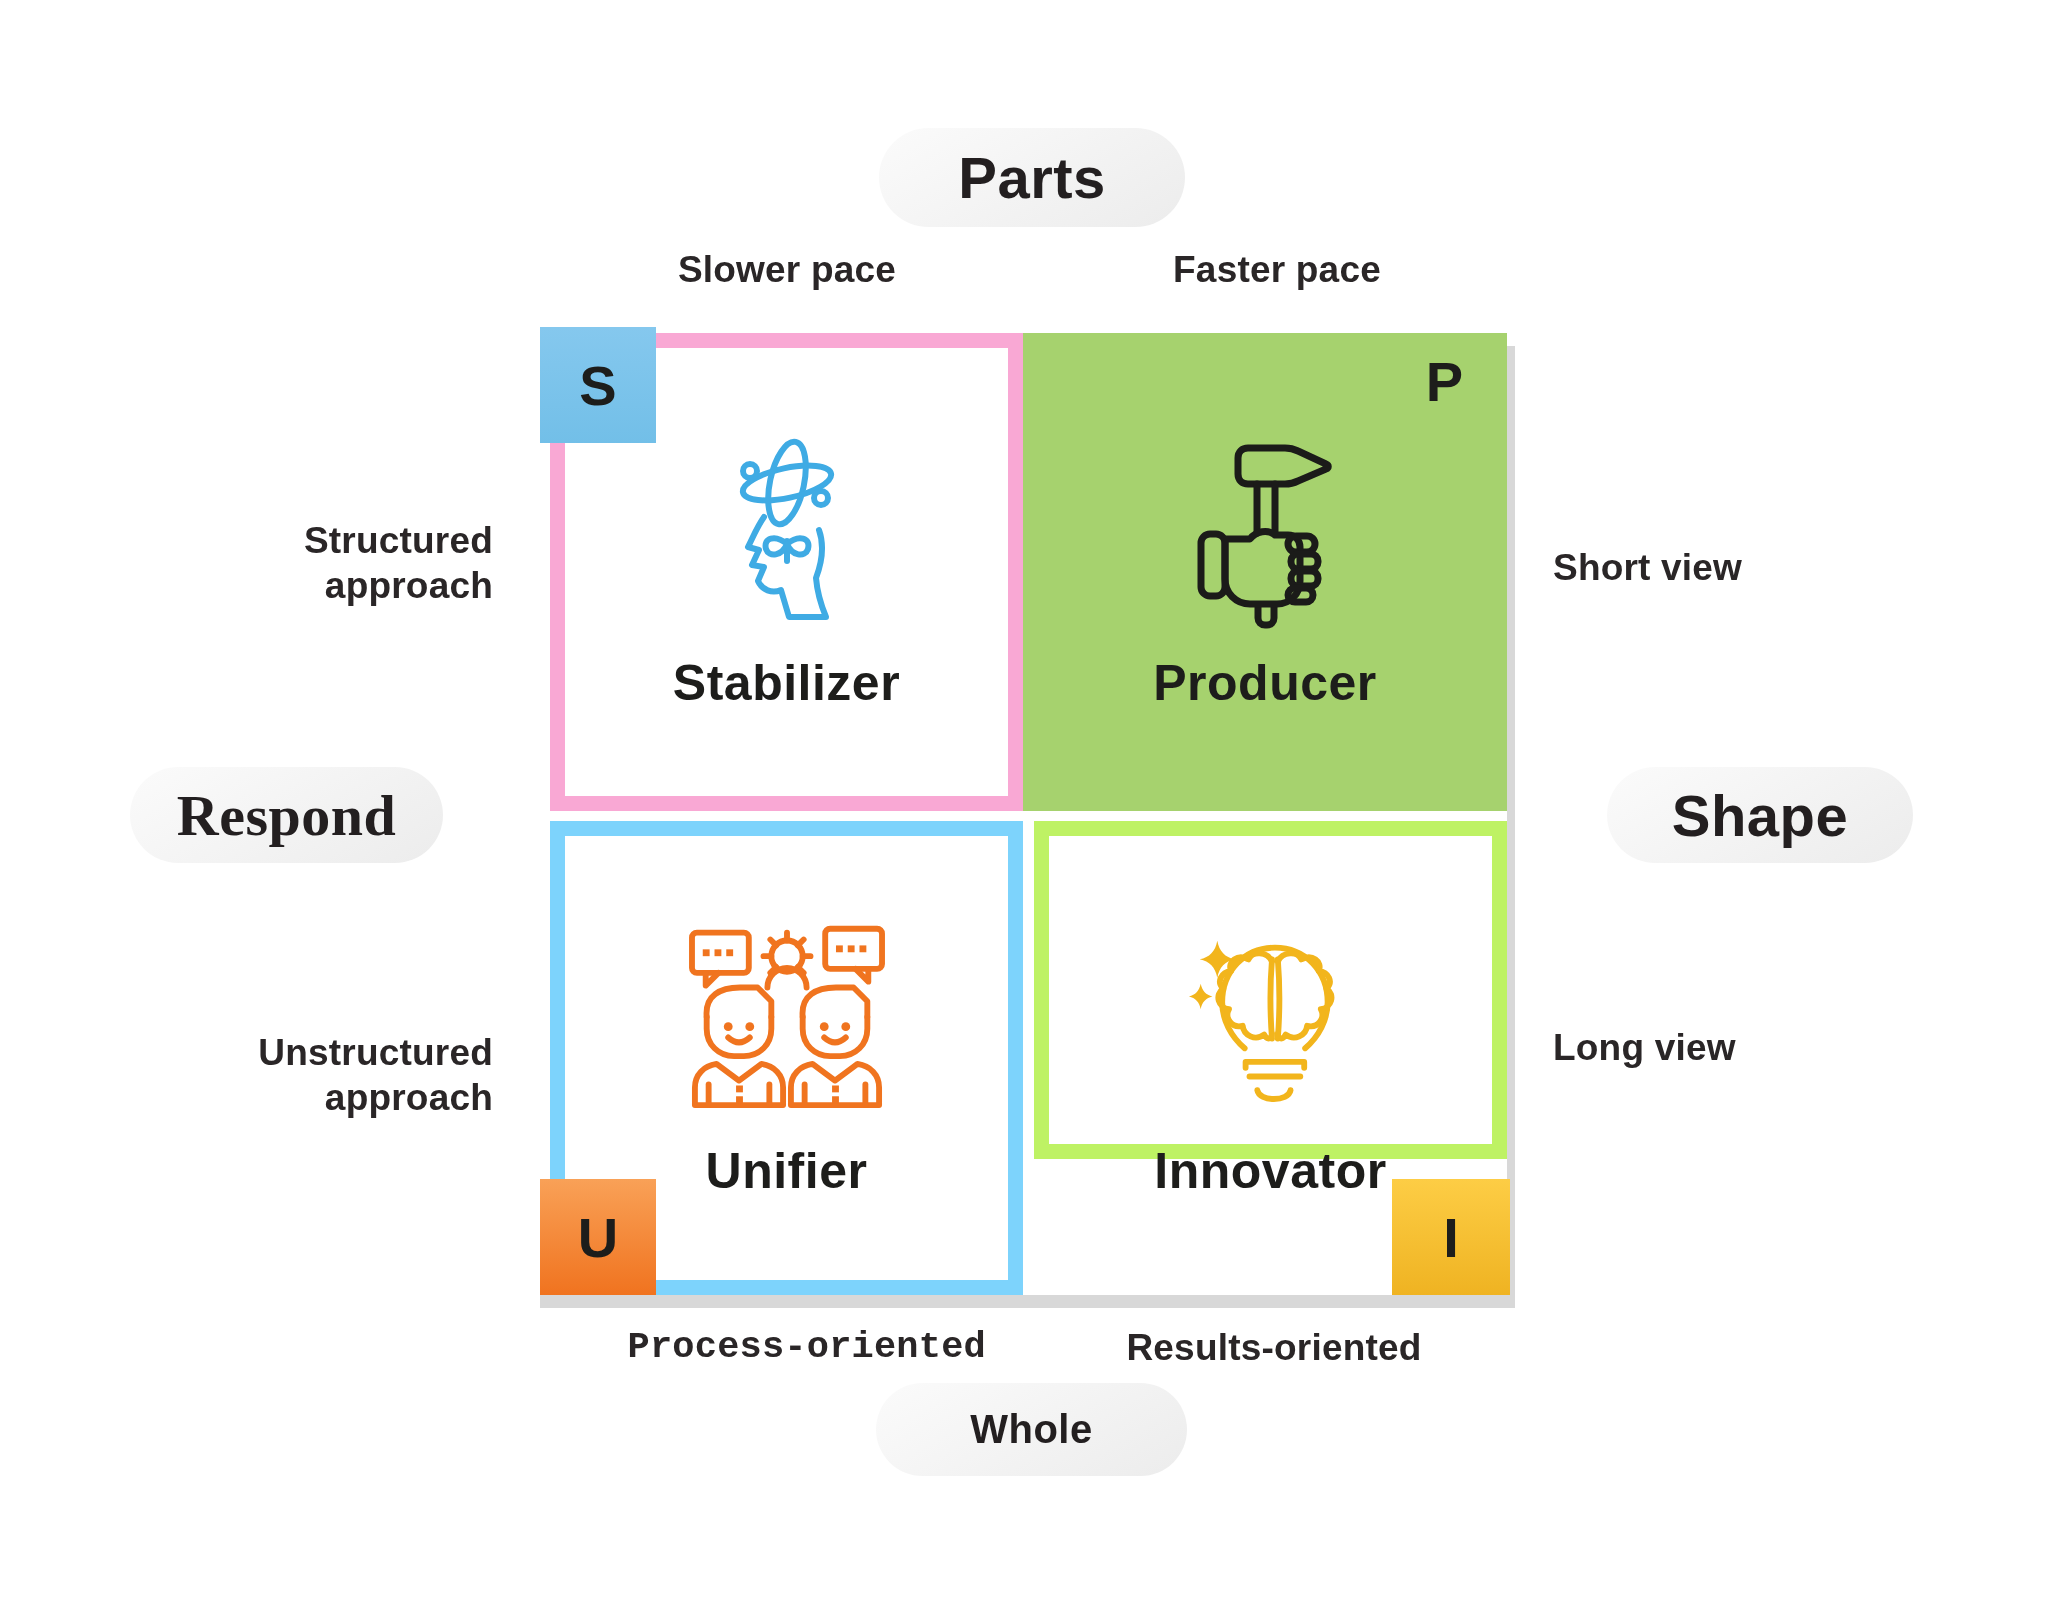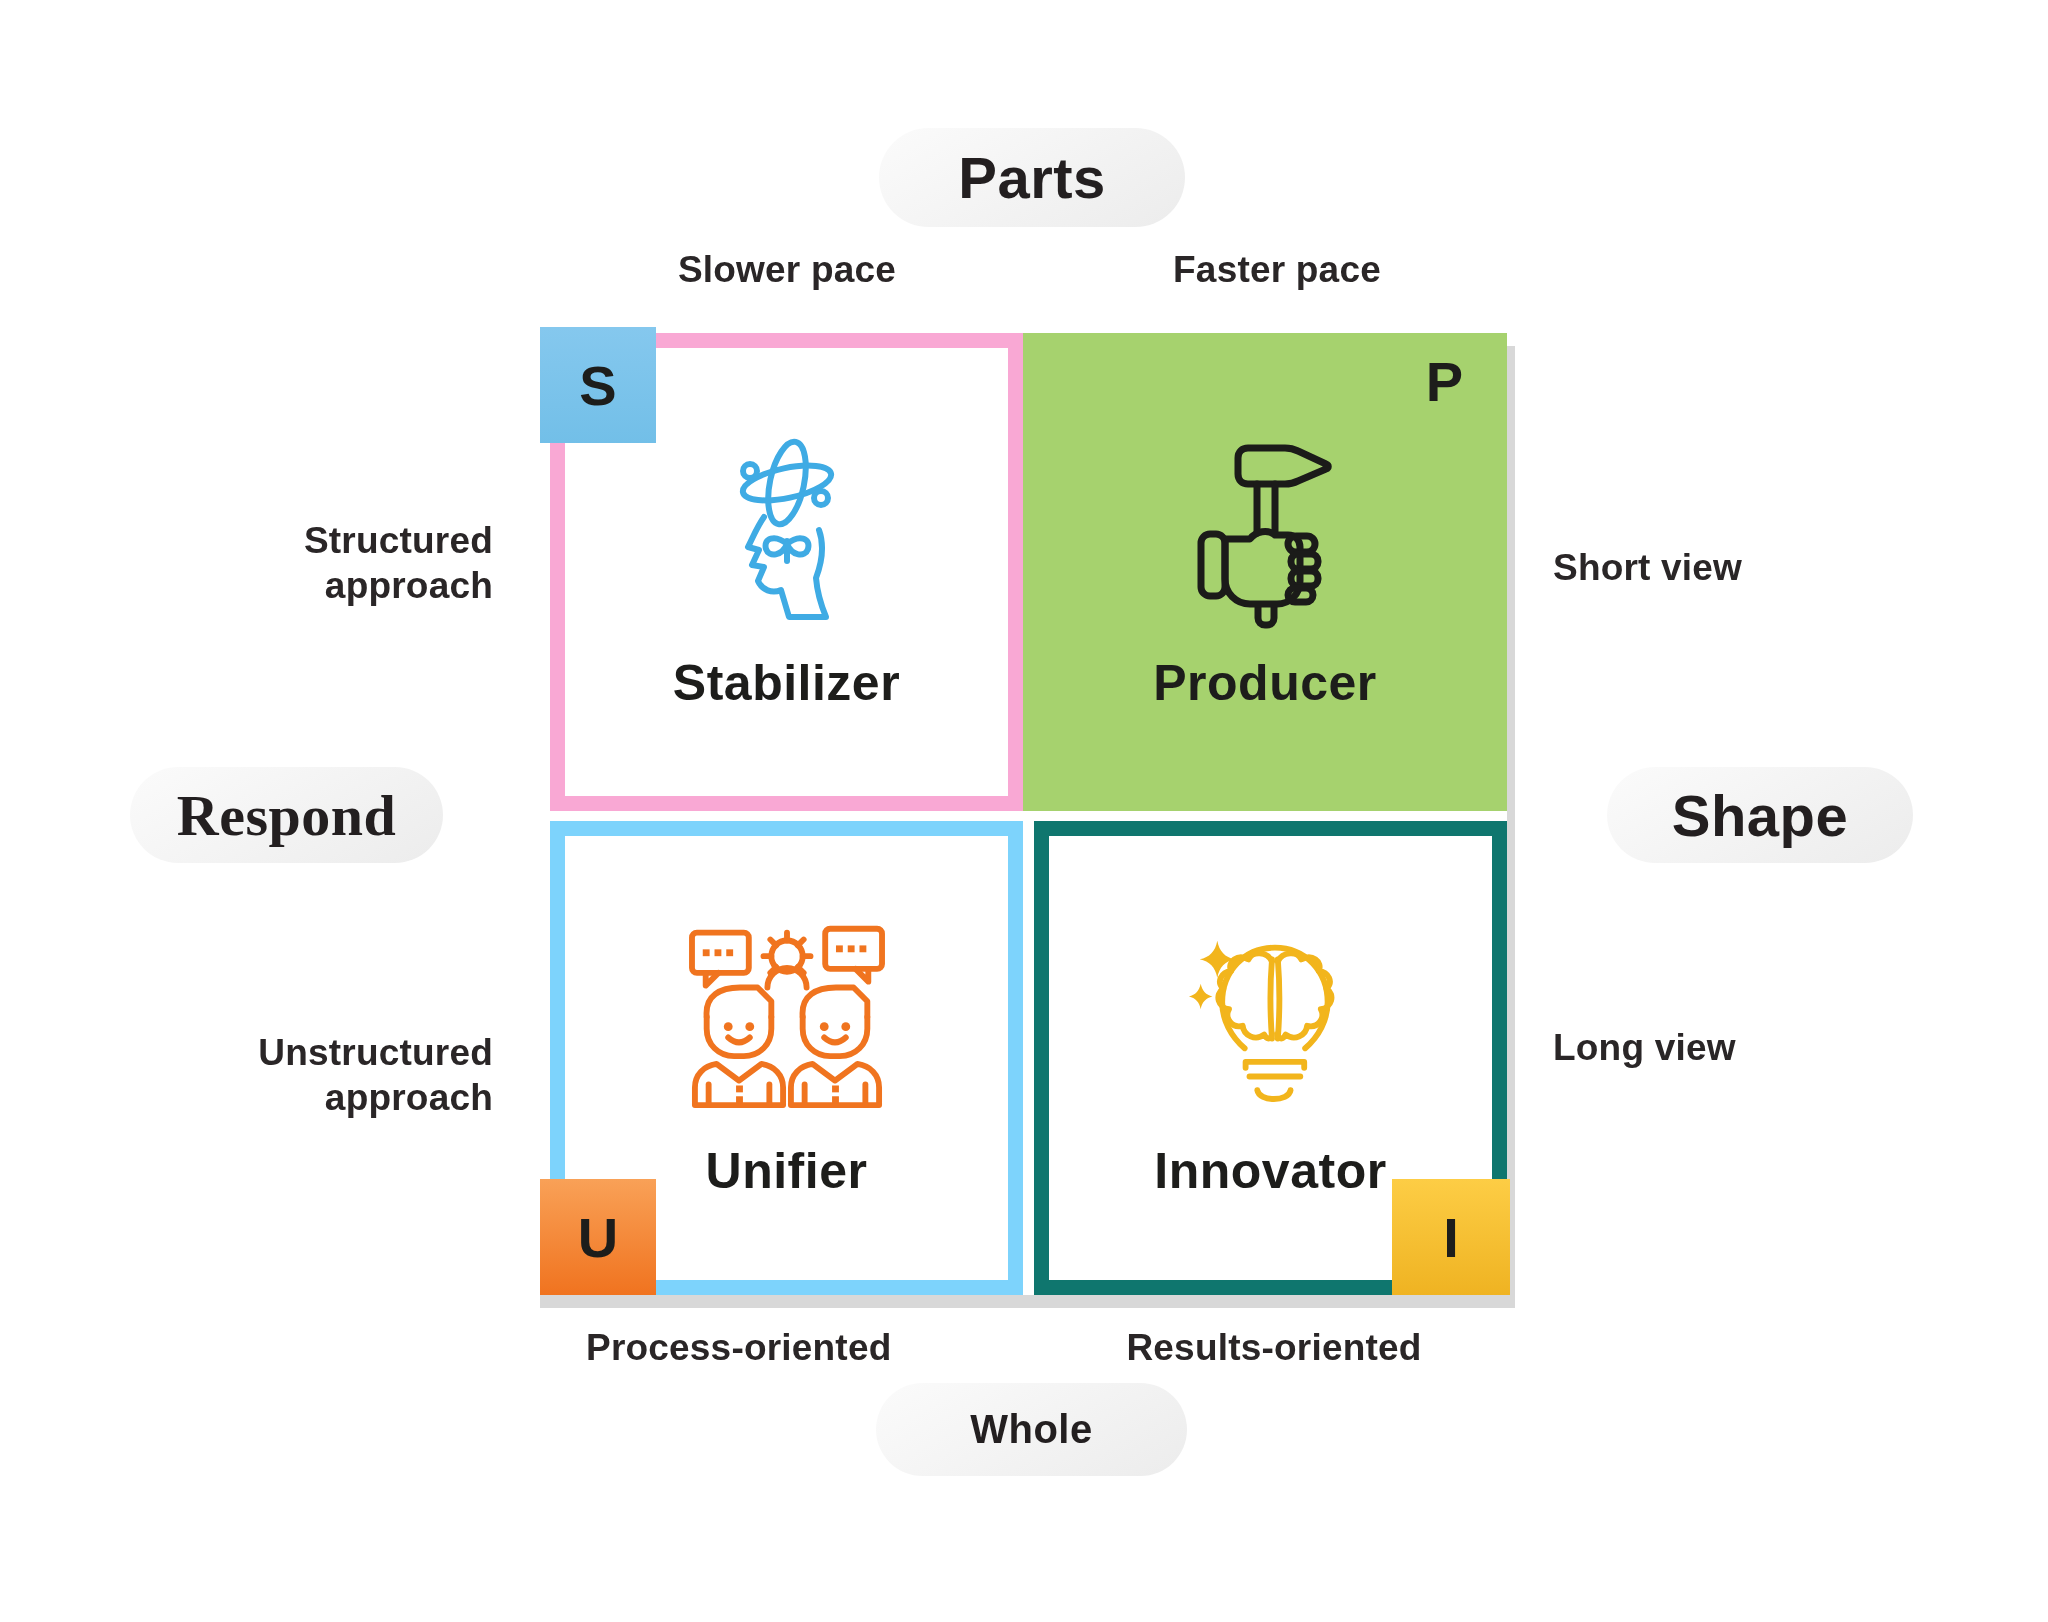--- a/index.html
+++ b/index.html
@@ -28,33 +28,33 @@
     position:absolute;
     font-size:37px;font-weight:700;color:#2a2627;line-height:45px;
     letter-spacing:0.2px;
   }
   .axis-slower      {left:637px;top:247px;width:300px;text-align:center;}
   .axis-faster      {left:1127px;top:247px;width:300px;text-align:center;}
   .axis-structured  {left:213px;top:518px;width:280px;text-align:right;}
   .axis-unstructured{left:213px;top:998px;width:280px;text-align:right;margin-top:32px;}
   .axis-short       {left:1553px;top:545px;}
   .axis-long        {left:1553px;top:1025px;}
-  .axis-process     {left:586px;top:1325px;width:400px;text-align:left;}
+  .axis-process     {left:586px;top:1325px;width:400px;text-align:right;font-family:Liberation Mono, monospace;}
   .axis-results     {left:1074px;top:1325px;width:400px;text-align:center;}
   
   .matrix{
     position:absolute;left:550px;top:333px;width:957px;height:962px;
     box-shadow:8px 13px 0 #d8d8d8;
   }
   .quad{position:absolute;}
   .quad .inner{position:absolute;inset:15px;background:#ffffff;}
   .q-stabilizer{left:0;top:0;width:473px;height:478px;background:#f9a8d4;}
   .q-producer  {left:473px;top:0;width:484px;height:478px;background:#a6d26e;}
   .q-unifier   {left:0;top:488px;width:473px;height:474px;background:#7dd3fc;}
-  .q-innovator {left:484px;top:488px;width:473px;height:474px;background:#0f766e;}
+  .q-innovator {left:484px;top:488px;width:473px;height:338px;background:#bef264;}
   .quad-title{
     position:absolute;left:0;right:0;top:321px;z-index:2;
     text-align:center;
     font-size:50px;font-weight:700;color:#1d1d1b;letter-spacing:0.5px;
   }
   .quad-icon{
     position:absolute;left:50%;transform:translateX(-50%);z-index:2;
   }
   .icon-stabilizer{top:104px;}
   .icon-producer  {top:104px;}

